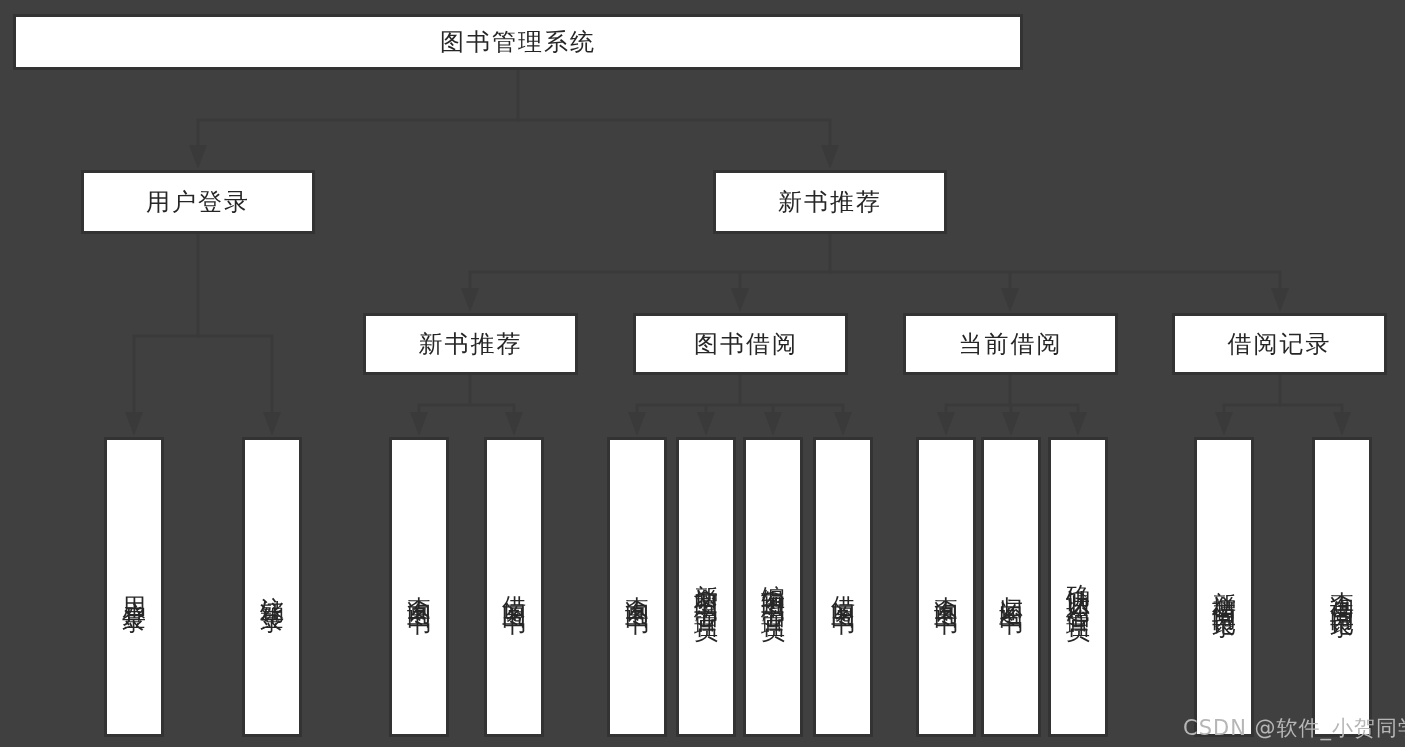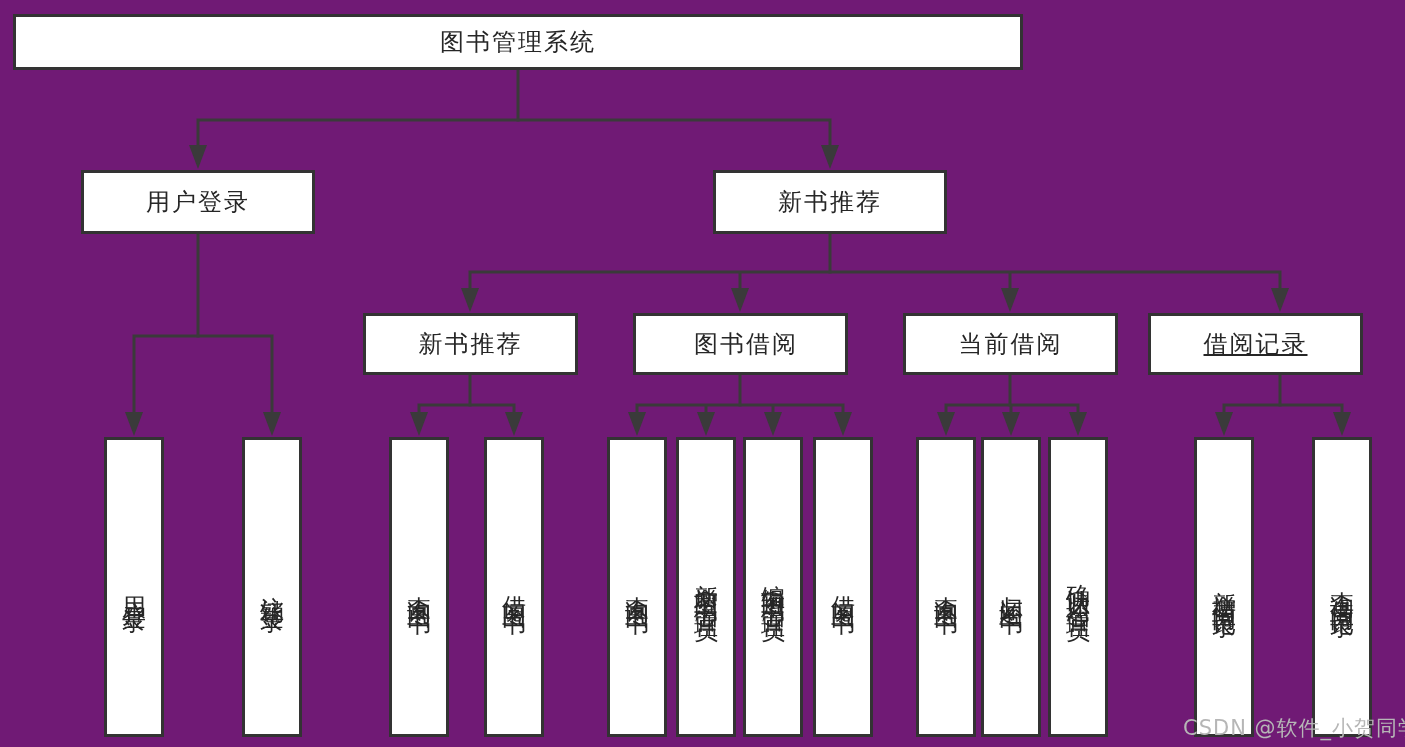--- a/index.html
+++ b/index.html
@@ -5,21 +5,21 @@
   html, body {
     margin: 0;
     padding: 0;
     background: #ffffff;
     font-family: "DejaVu Sans", sans-serif;
   }
   .stage {
     position: relative;
     width: 1405px;
     height: 747px;
-    background: #701a75;
+    background: #404040;
     overflow: hidden;
   }
   .connectors {
     position: absolute;
     left: 0;
     top: 0;
     width: 1405px;
     height: 747px;
   }
   .box {
@@ -37,21 +37,21 @@
     letter-spacing: 2px;
     white-space: nowrap;
   }
   .root-box   { left: 13px;  top: 14px;  width: 1010px; height: 56px; }
   .lv2-a      { left: 81px;  top: 170px; width: 234px;  height: 64px; }
   .lv2-b      { left: 713px; top: 170px; width: 234px;  height: 64px; }
   .lv3        { top: 313px;  width: 215px; height: 62px; }
   .lv3-a { left: 363px; }
   .lv3-b { left: 633px; padding-left: 11px; }
   .lv3-c { left: 903px; }
-  .lv3-d { left: 1148px; text-decoration: underline; }
+  .lv3-d { left: 1172px; }
   .leaf {
     top: 437px;
     width: 60px;
     height: 300px;
   }
   .leaf span {
     writing-mode: vertical-rl;
     text-orientation: mixed;
     font-size: 24px;
     letter-spacing: 5px;

